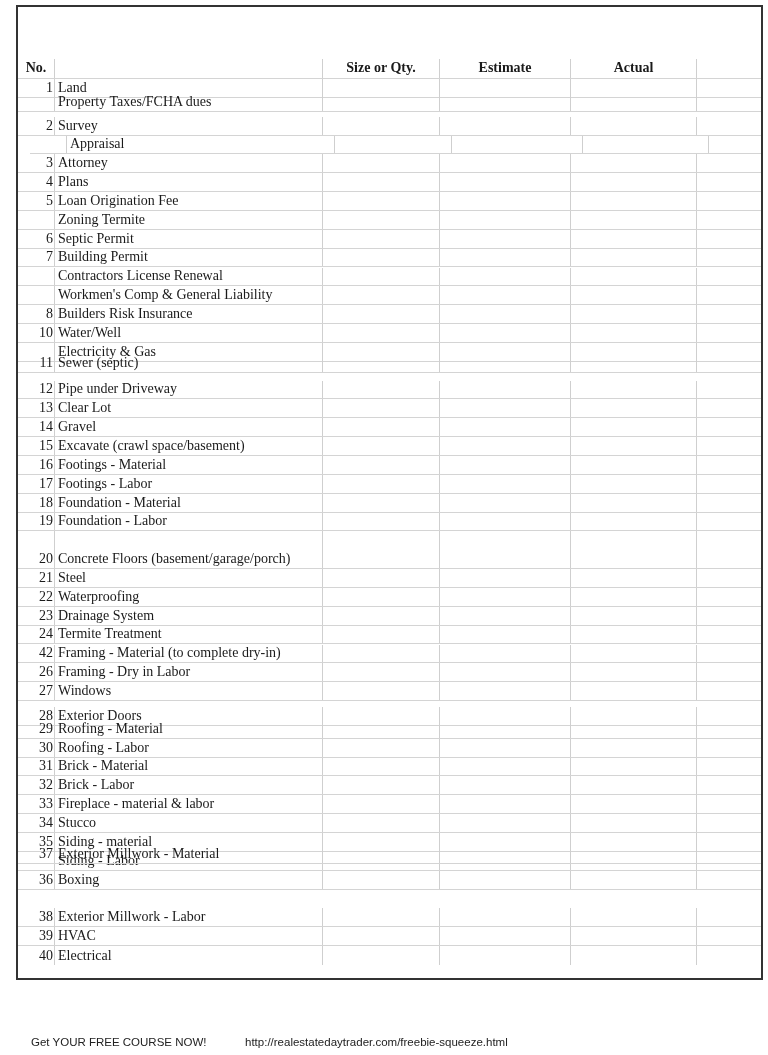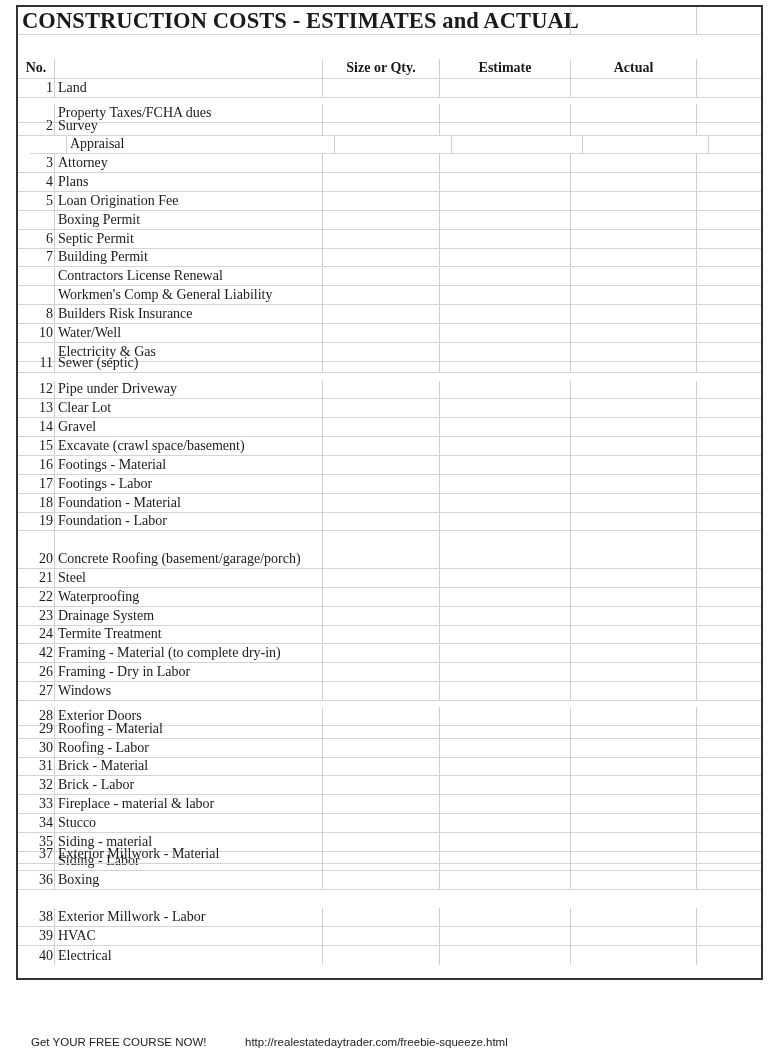--- a/index.html
+++ b/index.html
@@ -15,25 +15,20 @@
   .cell-no { position: absolute; left: 0; width: 35px; text-align: right; font-size: 14px; bottom: 1px; }
   .cell-item { position: absolute; left: 40px; font-size: 14px; bottom: 1px; white-space: nowrap; }
   .editable { position: absolute; top: 0; bottom: 0; }
   .footer { position: absolute; top: 1036px; font-family: "Liberation Sans", "DejaVu Sans", sans-serif; font-size: 11.5px; color: #222; white-space: nowrap; }
 </style>
 </head>
 <body>
 
 <div class="sheet" id="sheet">
 
-  <div class="row" style="top:0;height:28px;">
-    <span class="title">CONSTRUCTION COSTS - ESTIMATES and ACTUAL</span>
-    <div class="vl" style="left:552px;"></div>
-    <div class="vl" style="left:678px;"></div>
-  </div>
 
 
   <div class="row" style="top:52px;height:20px;">
     <span class="hdr" style="left:0;width:36px;">No.</span>
     <span class="hdr" style="left:305px;width:116px;">Size or Qty.</span>
     <span class="hdr" style="left:422px;width:130px;">Estimate</span>
     <span class="hdr" style="left:553px;width:125px;">Actual</span>
     <div class="vl" style="left:36px;"></div>
     <div class="vl" style="left:304px;"></div>
     <div class="vl" style="left:421px;"></div>
@@ -47,21 +42,21 @@
         <div class="editable" style="left:305px;width:116px;"></div>
         <div class="editable" style="left:422px;width:130px;"></div>
         <div class="editable" style="left:553px;width:125px;"></div>
         <div class="editable" style="left:679px;width:64px;"></div>
         <div class="vl" style="left:36px;"></div>
         <div class="vl" style="left:304px;"></div>
         <div class="vl" style="left:421px;"></div>
         <div class="vl" style="left:552px;"></div>
         <div class="vl" style="left:678px;"></div>
       </div>
-      <div class="row" style="top: 97px; height: 18.85px;">
+      <div class="row" style="top: 86px; height: 18.85px;">
         <span class="cell-no"></span>
         <span class="cell-item">Property Taxes/FCHA dues</span>
         <div class="editable" style="left:305px;width:116px;"></div>
         <div class="editable" style="left:422px;width:130px;"></div>
         <div class="editable" style="left:553px;width:125px;"></div>
         <div class="editable" style="left:679px;width:64px;"></div>
         <div class="vl" style="left:36px;"></div>
         <div class="vl" style="left:304px;"></div>
         <div class="vl" style="left:421px;"></div>
         <div class="vl" style="left:552px;"></div>
@@ -127,21 +122,21 @@
         <div class="editable" style="left:553px;width:125px;"></div>
         <div class="editable" style="left:679px;width:64px;"></div>
         <div class="vl" style="left:36px;"></div>
         <div class="vl" style="left:304px;"></div>
         <div class="vl" style="left:421px;"></div>
         <div class="vl" style="left:552px;"></div>
         <div class="vl" style="left:678px;"></div>
       </div>
       <div class="row" style="top: 203.95px; height: 18.85px;">
         <span class="cell-no"></span>
-        <span class="cell-item">Boxing Permit</span>
+        <span class="cell-item">Zoning Termite</span>
         <div class="editable" style="left:305px;width:116px;"></div>
         <div class="editable" style="left:422px;width:130px;"></div>
         <div class="editable" style="left:553px;width:125px;"></div>
         <div class="editable" style="left:679px;width:64px;"></div>
         <div class="vl" style="left:36px;"></div>
         <div class="vl" style="left:304px;"></div>
         <div class="vl" style="left:421px;"></div>
         <div class="vl" style="left:552px;"></div>
         <div class="vl" style="left:678px;"></div>
       </div>
@@ -348,21 +343,21 @@
         <div class="editable" style="left:553px;width:125px;"></div>
         <div class="editable" style="left:679px;width:64px;"></div>
         <div class="vl" style="left:36px;"></div>
         <div class="vl" style="left:304px;"></div>
         <div class="vl" style="left:421px;"></div>
         <div class="vl" style="left:552px;"></div>
         <div class="vl" style="left:678px;"></div>
       </div>
       <div class="row" style="top: 524.4px; height: 37.7px;">
         <span class="cell-no">20</span>
-        <span class="cell-item">Concrete Roofing (basement/garage/porch)</span>
+        <span class="cell-item">Concrete Floors (basement/garage/porch)</span>
         <div class="editable" style="left:305px;width:116px;"></div>
         <div class="editable" style="left:422px;width:130px;"></div>
         <div class="editable" style="left:553px;width:125px;"></div>
         <div class="editable" style="left:679px;width:64px;"></div>
         <div class="vl" style="left:36px;"></div>
         <div class="vl" style="left:304px;"></div>
         <div class="vl" style="left:421px;"></div>
         <div class="vl" style="left:552px;"></div>
         <div class="vl" style="left:678px;"></div>
       </div>

